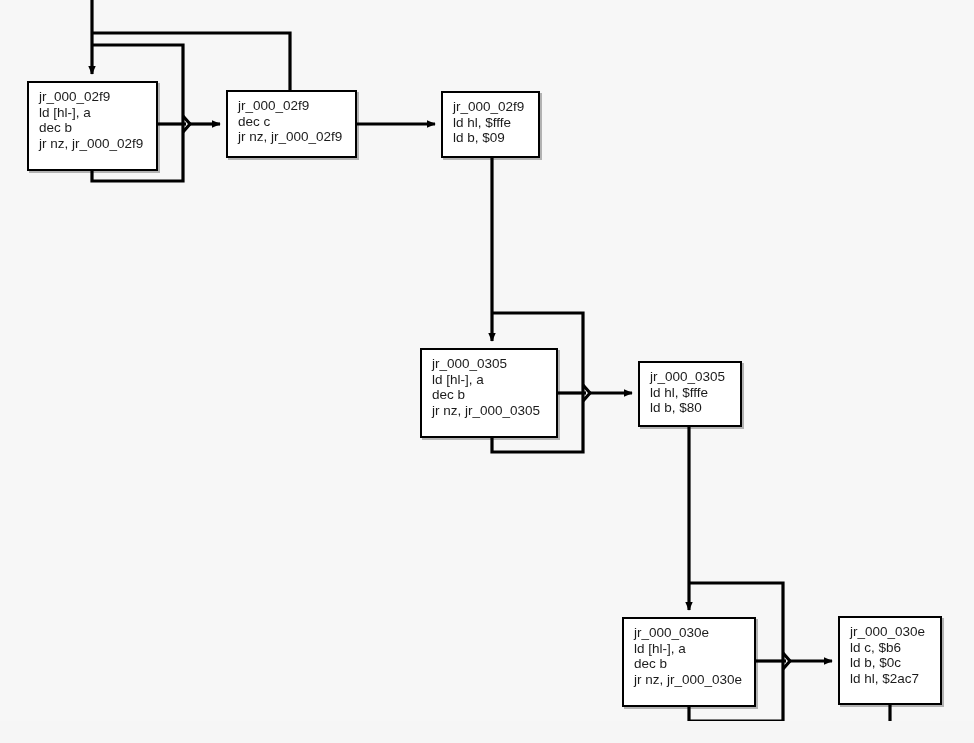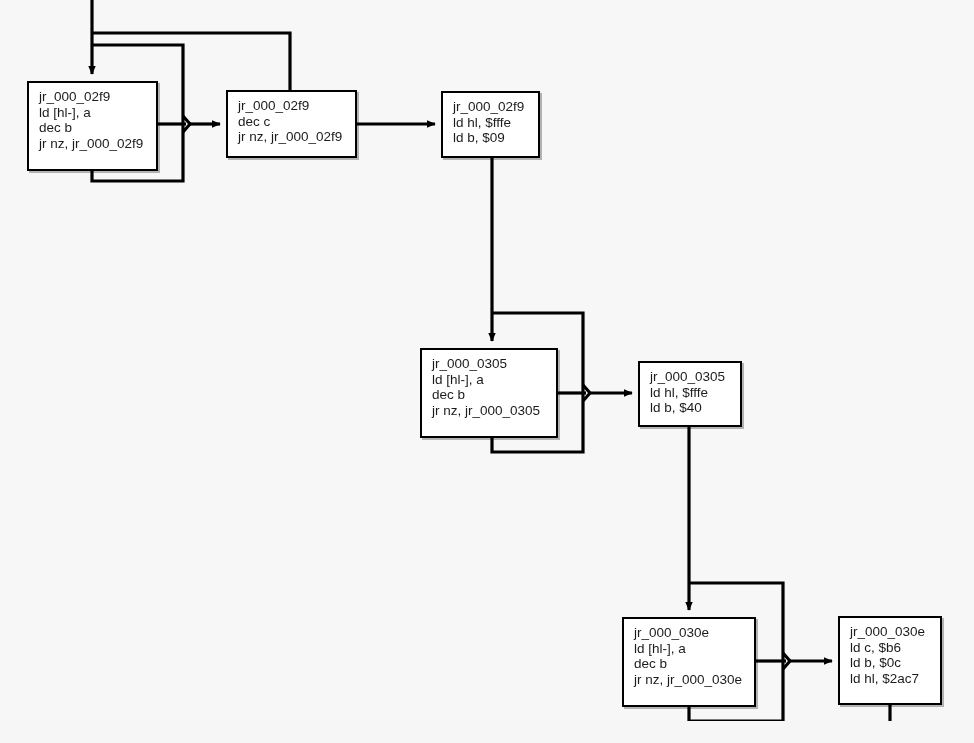--- a/index.html
+++ b/index.html
@@ -115,21 +115,21 @@
   <div class="node" style="left:420px; top:348px; width:138px; height:90px;">
     <span class="ln label">jr_000_0305</span>
     <span class="ln">ld [hl-], a</span>
     <span class="ln">dec b</span>
     <span class="ln">jr nz, jr_000_0305</span>
   </div>
 
   <div class="node" style="left:638px; top:361px; width:104px; height:66px;">
     <span class="ln label">jr_000_0305</span>
     <span class="ln">ld hl, $fffe</span>
-    <span class="ln">ld b, $40</span>
+    <span class="ln">ld b, $80</span>
   </div>
 
   <div class="node" style="left:622px; top:617px; width:134px; height:90px;">
     <span class="ln label">jr_000_030e</span>
     <span class="ln">ld [hl-], a</span>
     <span class="ln">dec b</span>
     <span class="ln">jr nz, jr_000_030e</span>
   </div>
 
   <div class="node" style="left:838px; top:616px; width:104px; height:89px;">

